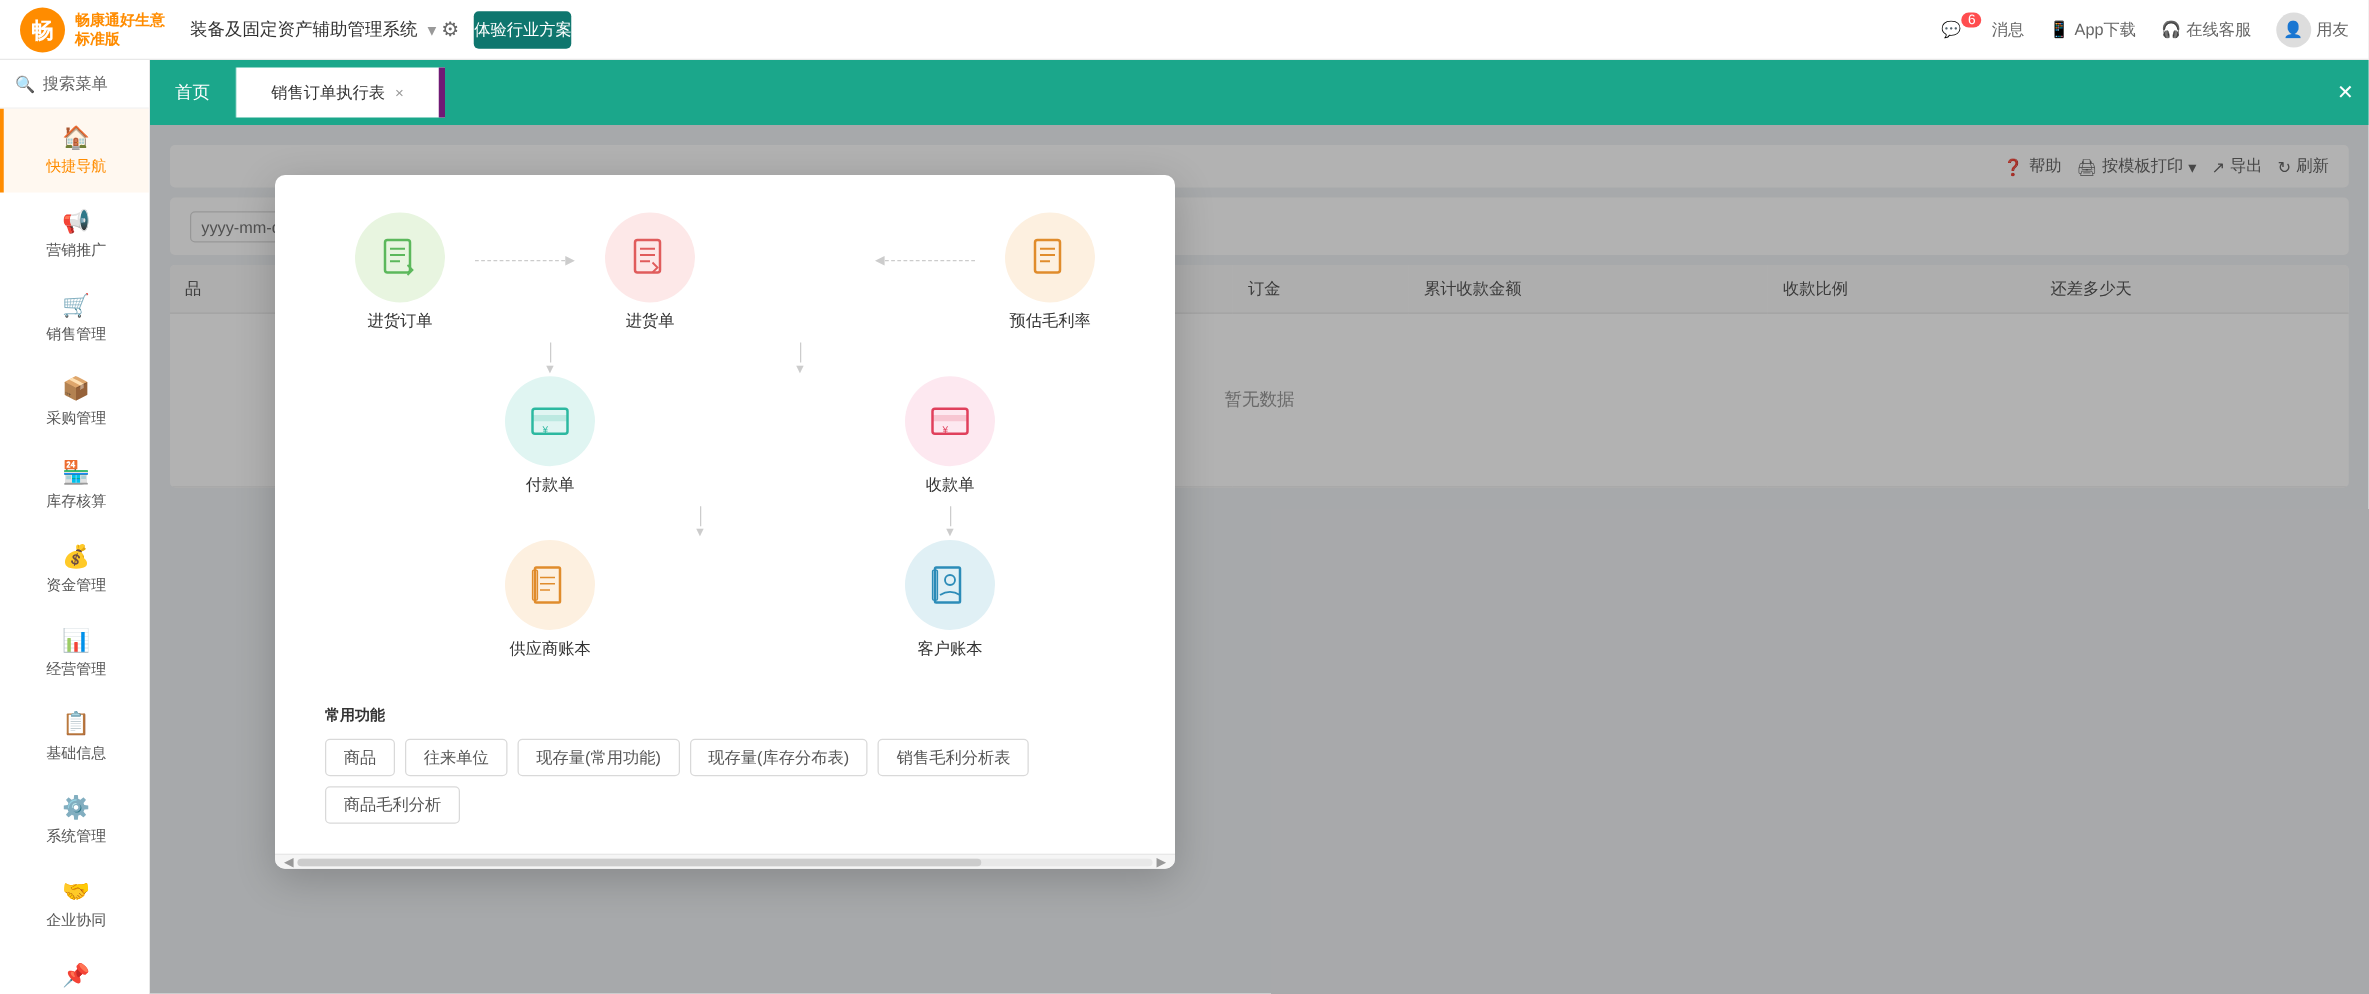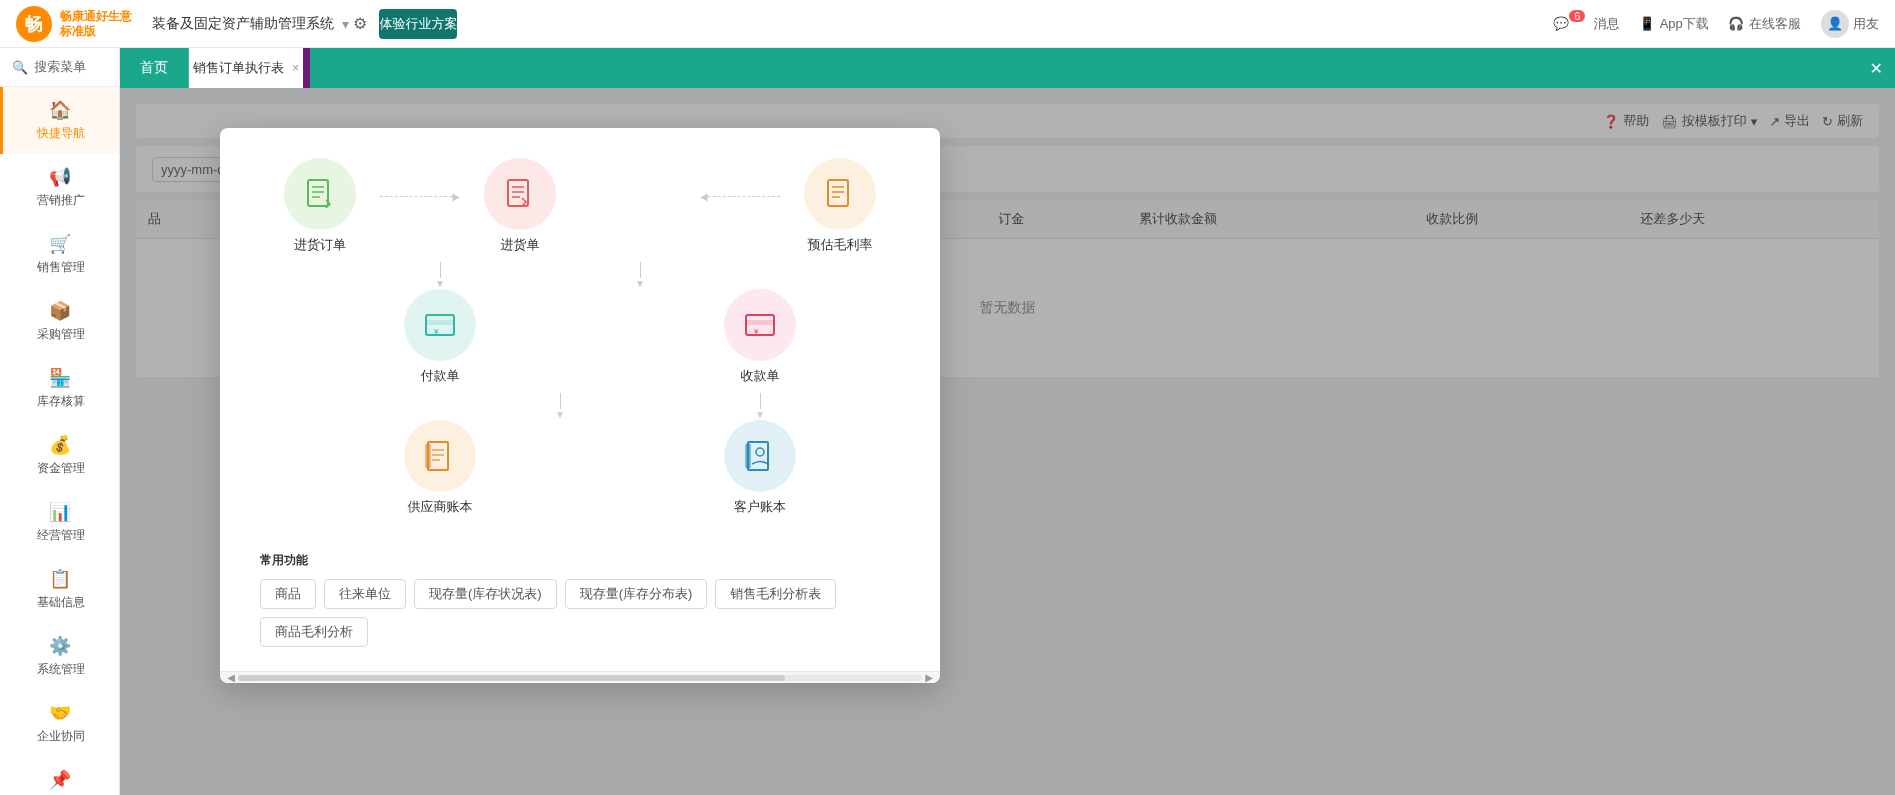--- a/index.html
+++ b/index.html
@@ -95,39 +95,39 @@
       flex-direction: column;
       background: #f0f2f5;
       position: relative;
     }
 
     
     .tab-bar {
       display: flex;
       align-items: center;
       background: #1ba78b;
-      height: 40px;
+      height: 52px;
       padding: 0;
     }
     .tab-home {
       padding: 0 20px;
       height: 40px;
       display: flex; align-items: center;
       color: white; font-size: 14px;
       cursor: pointer;
       border-right: 1px solid rgba(255,255,255,0.2);
     }
     .tab-item {
-      padding: 0 4px;
+      padding: 0 28px;
       height: 40px;
       display: flex; align-items: center; gap: 8px;
       background: #fff;
       color: #333; font-size: 13px;
       cursor: pointer;
-      border-right: 7px solid #701a75;
+      border-right: 5px solid #701a75;
     }
     .tab-close { color: #999; font-size: 12px; cursor: pointer; }
     .tab-bar-close {
       margin-left: auto; margin-right: 12px;
       color: white; font-size: 16px; cursor: pointer;
     }
 
     
     .page-content {
       flex: 1;
@@ -591,21 +591,21 @@
                 <span class="flow-label">客户账本</span>
               </div>
             </div>
           </div>
 
           <div class="common-functions">
             <div class="common-title">常用功能</div>
             <div class="func-btns">
               <button class="func-btn">商品</button>
               <button class="func-btn">往来单位</button>
-              <button class="func-btn">现存量(库存状况表)</button>
+              <button class="func-btn">现存量(常用功能)</button>
               <button class="func-btn">现存量(库存分布表)</button>
               <button class="func-btn">销售毛利分析表</button>
               <button class="func-btn">商品毛利分析</button>
             </div>
           </div>
 
           <div class="modal-scrollbar">
             <span class="scroll-arrow">◀</span>
             <div class="scrollbar-track">
               <div class="scrollbar-thumb"></div>

